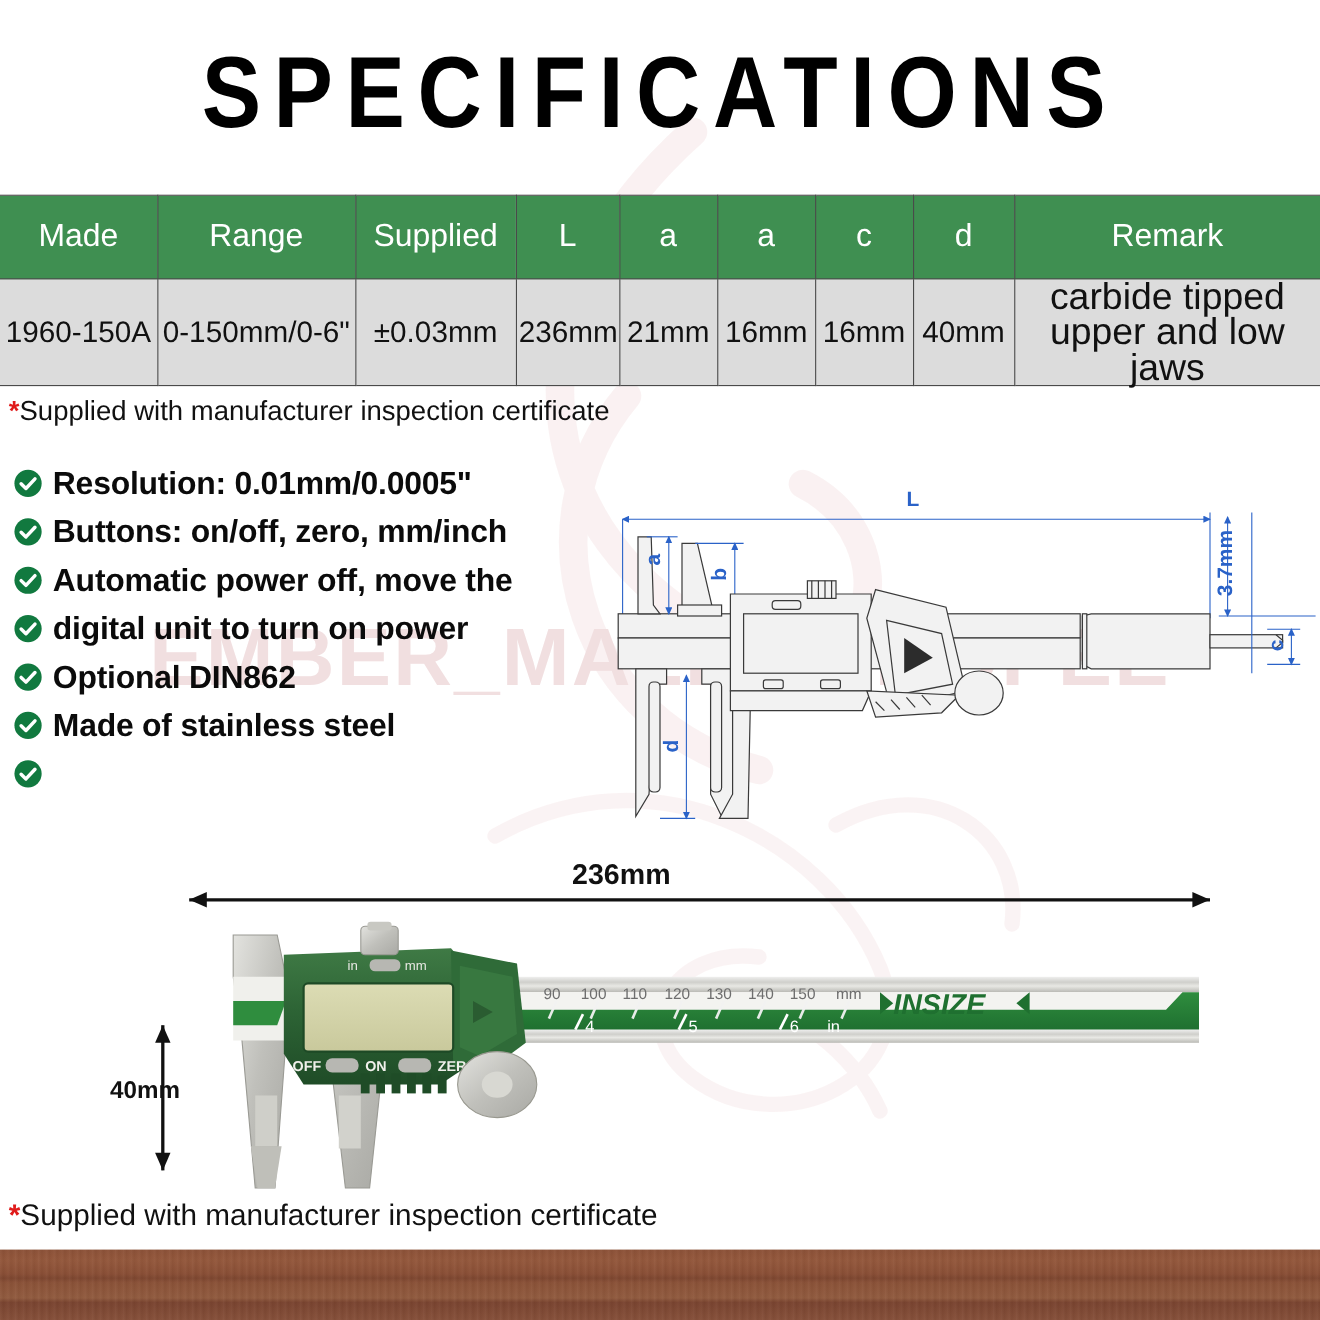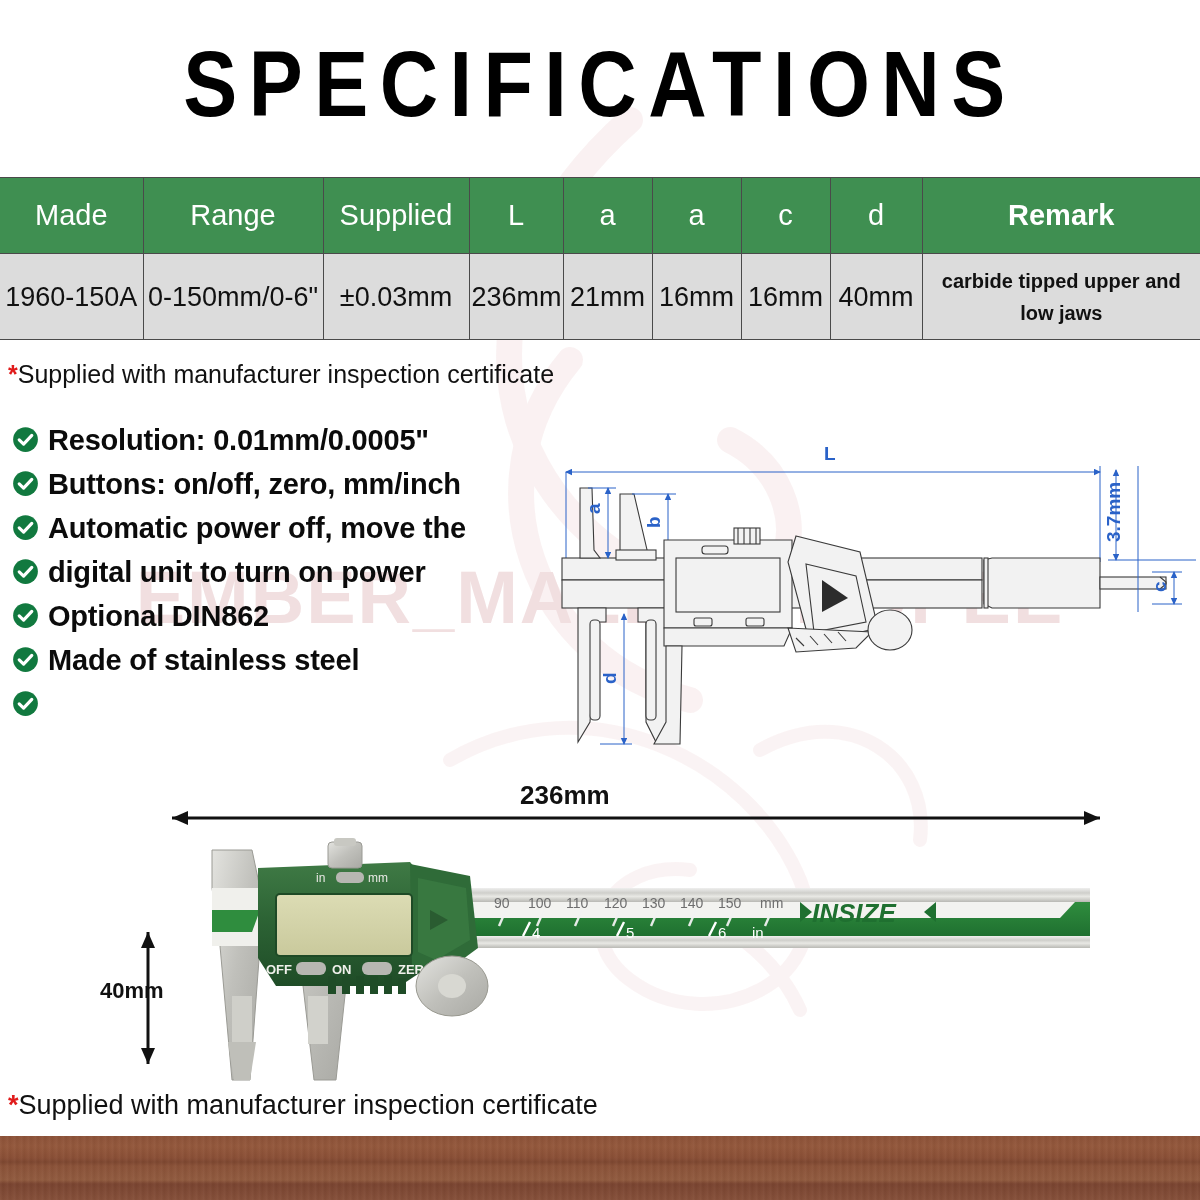--- a/index.html
+++ b/index.html
@@ -77,23 +77,23 @@
     font-size: 29px;
     height: 76px;
   }
   .spec-table td {
     background: #dcdcdc;
     color: #111;
     font-size: 27px;
     height: 86px;
     line-height: 32px;
   }
-  .spec-table td.remark { font-size: 20px; margin-top: 40px; }
+  .spec-table td.remark { font-size: 34px; margin-top: 40px; }
   .spec-table th:first-child, .spec-table td:first-child { border-left: none; }
-  .spec-table th:last-child, .spec-table td:last-child { border-right: none; font-weight: bold; }
+  .spec-table th:last-child, .spec-table td:last-child { border-right: none; }
 
   
   .note {
     position: absolute;
     font-size: 25px;
     color: #111;
     white-space: nowrap;
     z-index: 5;
   }
   .note .star { color: #e01b1b; font-weight: bold; }

